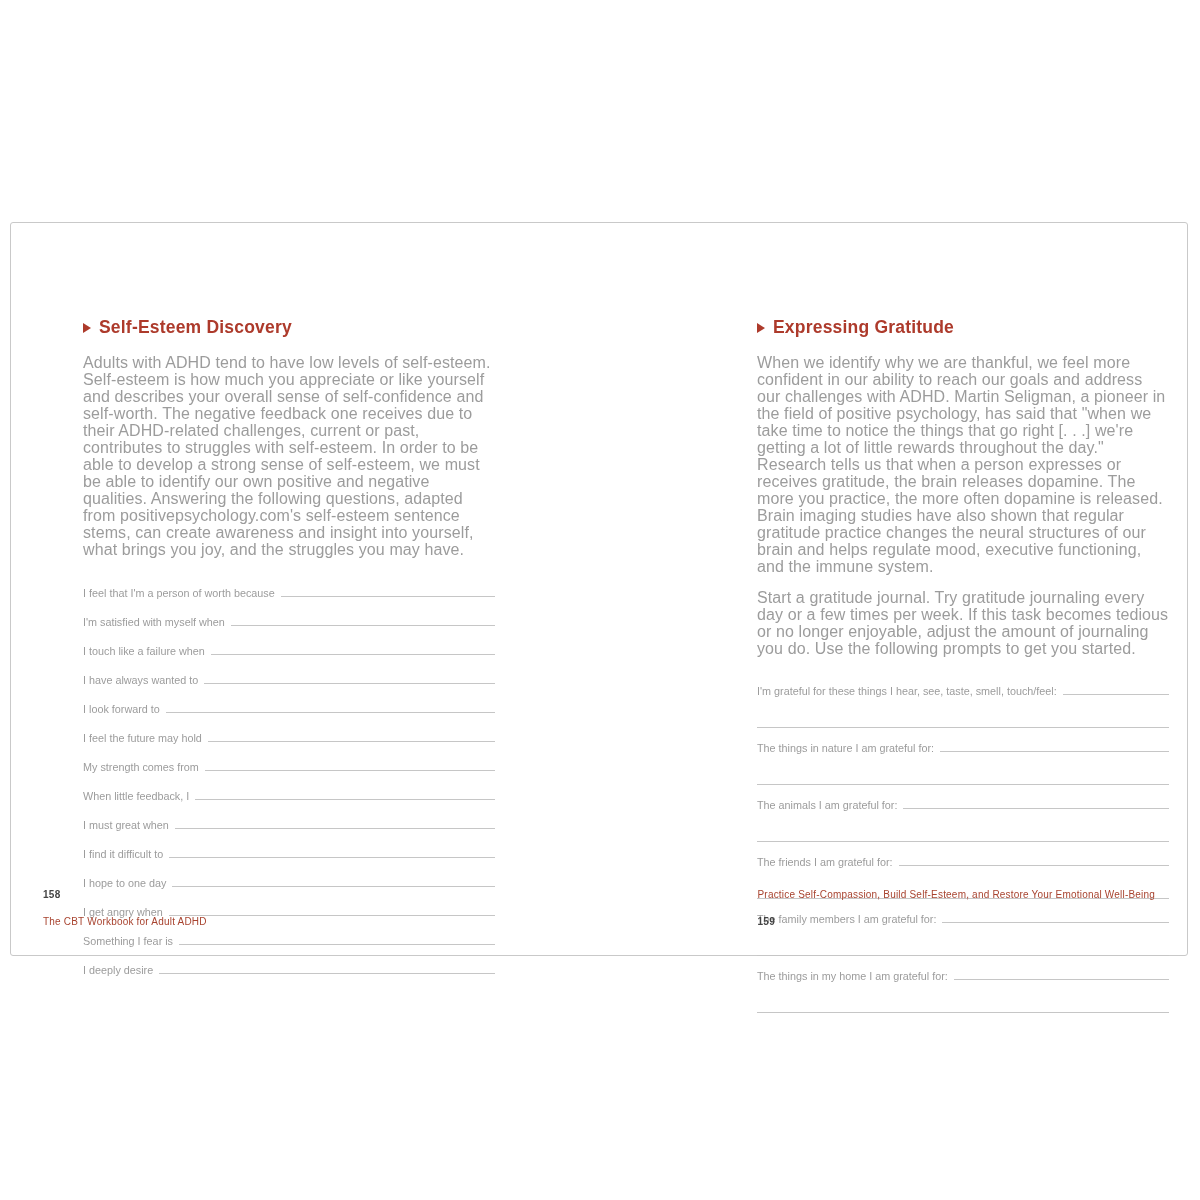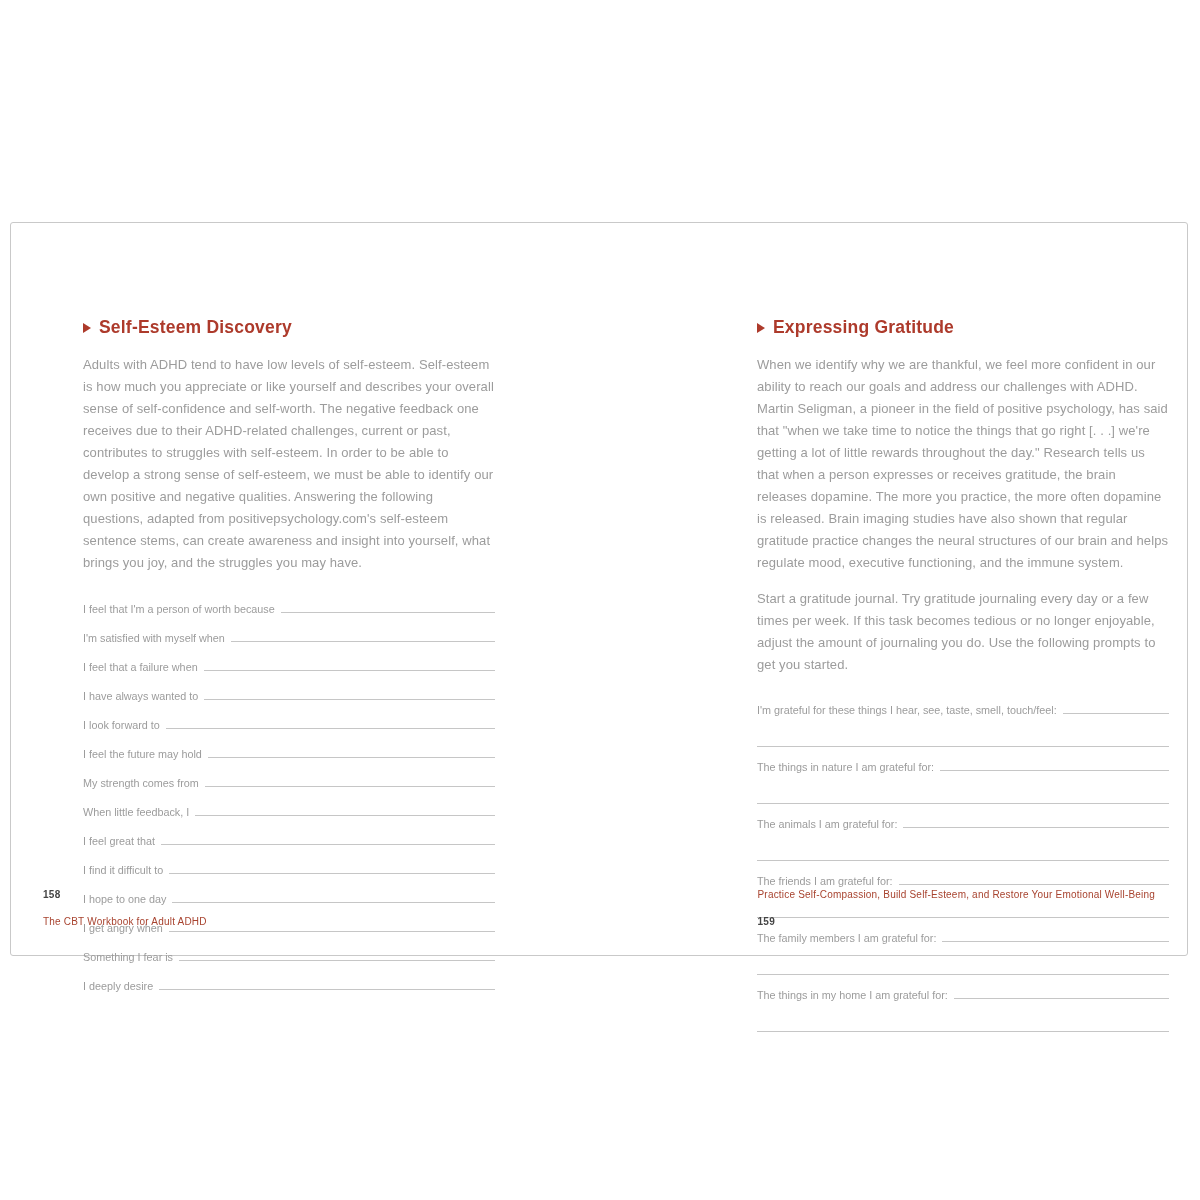--- a/index.html
+++ b/index.html
@@ -20,21 +20,21 @@
   .tri {
     width:0; height:0; display:inline-block; margin-right:8px;
     border-top:5px solid transparent; border-bottom:5px solid transparent;
     border-left:8px solid #ad3a2b;
   }
   .heading {
     font-size:17.5px; font-weight:bold; color:#ad3a2b; letter-spacing:0.2px;
   }
 
   .body-text {
-    font-size:13px; line-height:22px; color:#9c9c9c; letter-spacing:0.1px;
+    font-size:16px; line-height:17px; color:#9c9c9c; letter-spacing:0.1px;
   }
   .para-gap { margin-top:14px; }
 
   .prompts-left { margin-top:13px; }
   .prompt-row { display:flex; align-items:flex-end; height:29px; }
   .prompt-label { font-size:10.8px; color:#9c9c9c; white-space:nowrap; padding-right:6px; padding-bottom:1px; }
   .answer-line { flex:1; border-bottom:1px solid #c6c6c6; height:1px; margin-bottom:3px; }
 
   .prompts-right { margin-top:26px; }
   .r-group { margin-bottom:12px; }
@@ -66,21 +66,21 @@
       <div class="prompts-left">
         <div class="prompt-row">
             <span class="prompt-label">I feel that I'm a person of worth because</span>
             <span class="answer-line"></span>
           </div>
         <div class="prompt-row">
             <span class="prompt-label">I'm satisfied with myself when</span>
             <span class="answer-line"></span>
           </div>
         <div class="prompt-row">
-            <span class="prompt-label">I feel that a failure when</span>
+            <span class="prompt-label">I touch like a failure when</span>
             <span class="answer-line"></span>
           </div>
         <div class="prompt-row">
             <span class="prompt-label">I have always wanted to</span>
             <span class="answer-line"></span>
           </div>
         <div class="prompt-row">
             <span class="prompt-label">I look forward to</span>
             <span class="answer-line"></span>
           </div>
@@ -90,21 +90,21 @@
           </div>
         <div class="prompt-row">
             <span class="prompt-label">My strength comes from</span>
             <span class="answer-line"></span>
           </div>
         <div class="prompt-row">
             <span class="prompt-label">When little feedback, I</span>
             <span class="answer-line"></span>
           </div>
         <div class="prompt-row">
-            <span class="prompt-label">I feel great that</span>
+            <span class="prompt-label">I must great when</span>
             <span class="answer-line"></span>
           </div>
         <div class="prompt-row">
             <span class="prompt-label">I find it difficult to</span>
             <span class="answer-line"></span>
           </div>
         <div class="prompt-row">
             <span class="prompt-label">I hope to one day</span>
             <span class="answer-line"></span>
           </div>

